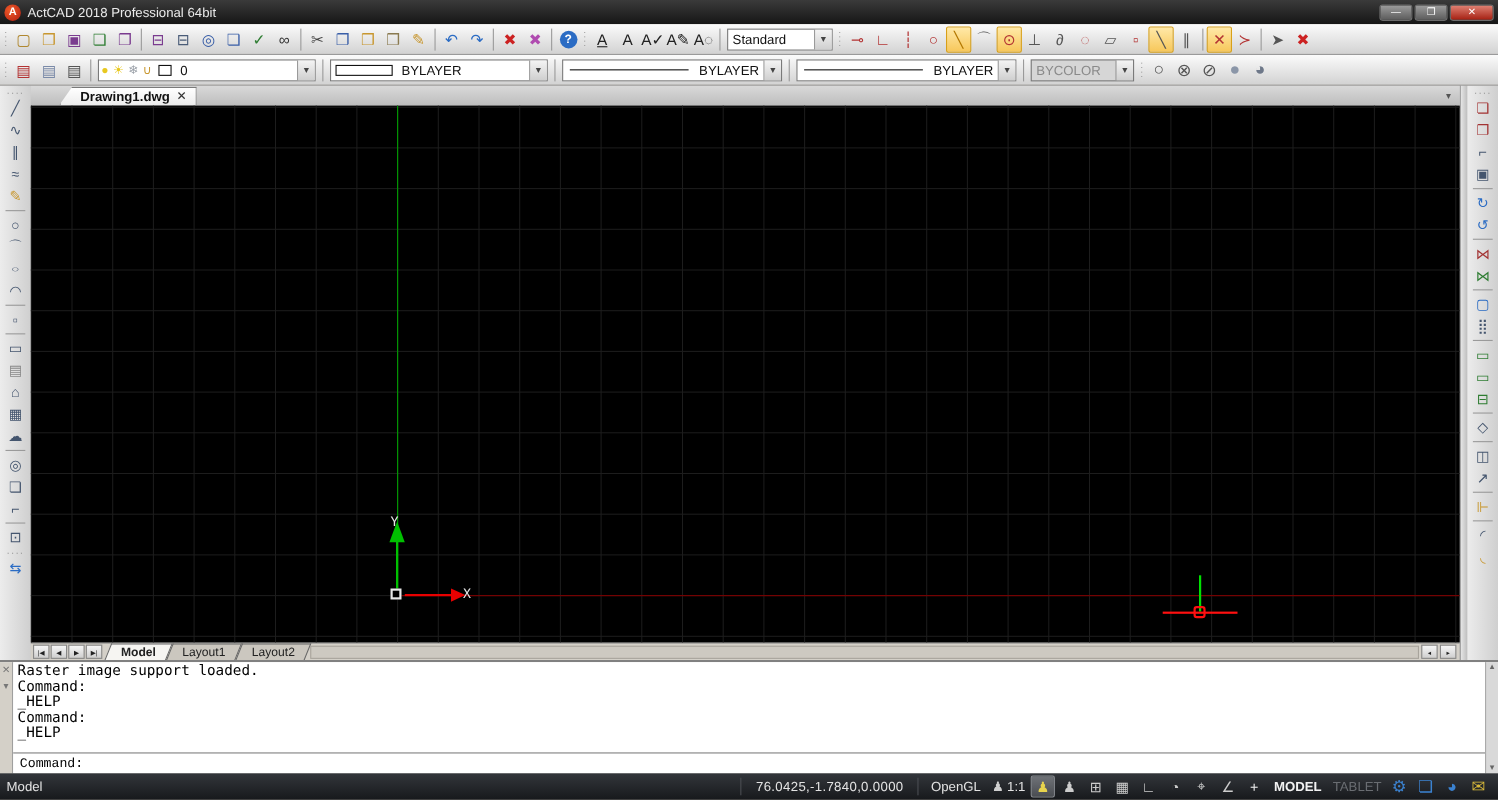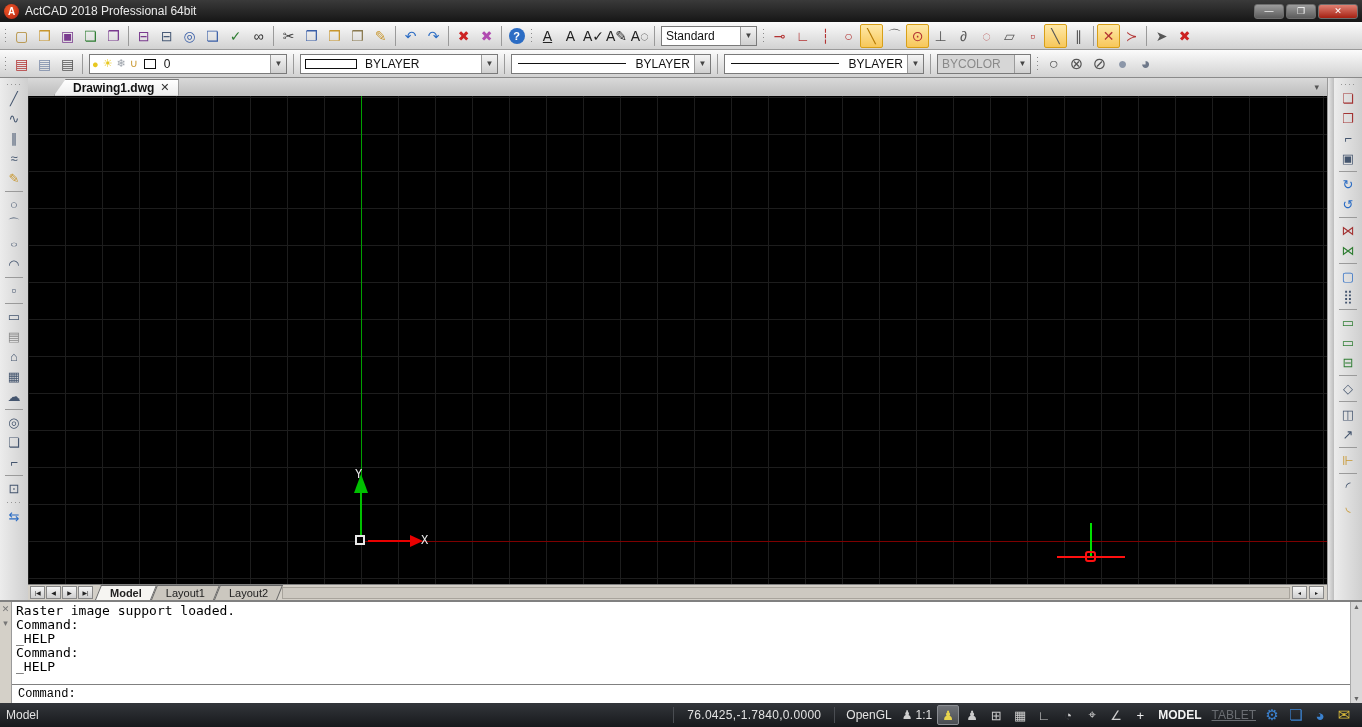--- a/index.html
+++ b/index.html
@@ -130,21 +130,21 @@
   .sb-ready { margin-right:auto; }
   .sb-sep { width:1px; height:16px; background:#4a4d52; margin:0 5px; }
   .sb-coords { padding:0 8px; letter-spacing:0.3px; }
   .sb-text { padding:0 6px; }
   .sb-scale { display:flex; align-items:center; gap:3px; padding:0 4px; }
   .sb-scale .pawn { color:#cfcfcf; font-size:12px; }
   .sb-toggle { width:22px; height:20px; display:flex; align-items:center; justify-content:center;
     font-size:13px; margin:0 1px; border:1px solid transparent; border-radius:2px; }
   .sb-toggle.pressed { background:linear-gradient(#6f7277,#4a4d52); border-color:#8a8d92; }
   .sb-model { font-weight:bold; color:#f2f2f2; padding:0 6px; }
-  .sb-tablet { color:#6a6d72; padding:0 4px;text-decoration:underline; }
+  .sb-tablet { color:#6a6d72; padding:0 4px; }
 </style>
 </head>
 <body>
 
 <div class="window">
 
   <div class="titlebar">
     <div class="logo">A</div>
     <div class="title-text">ActCAD 2018 Professional 64bit</div>
     <div class="win-btns">

